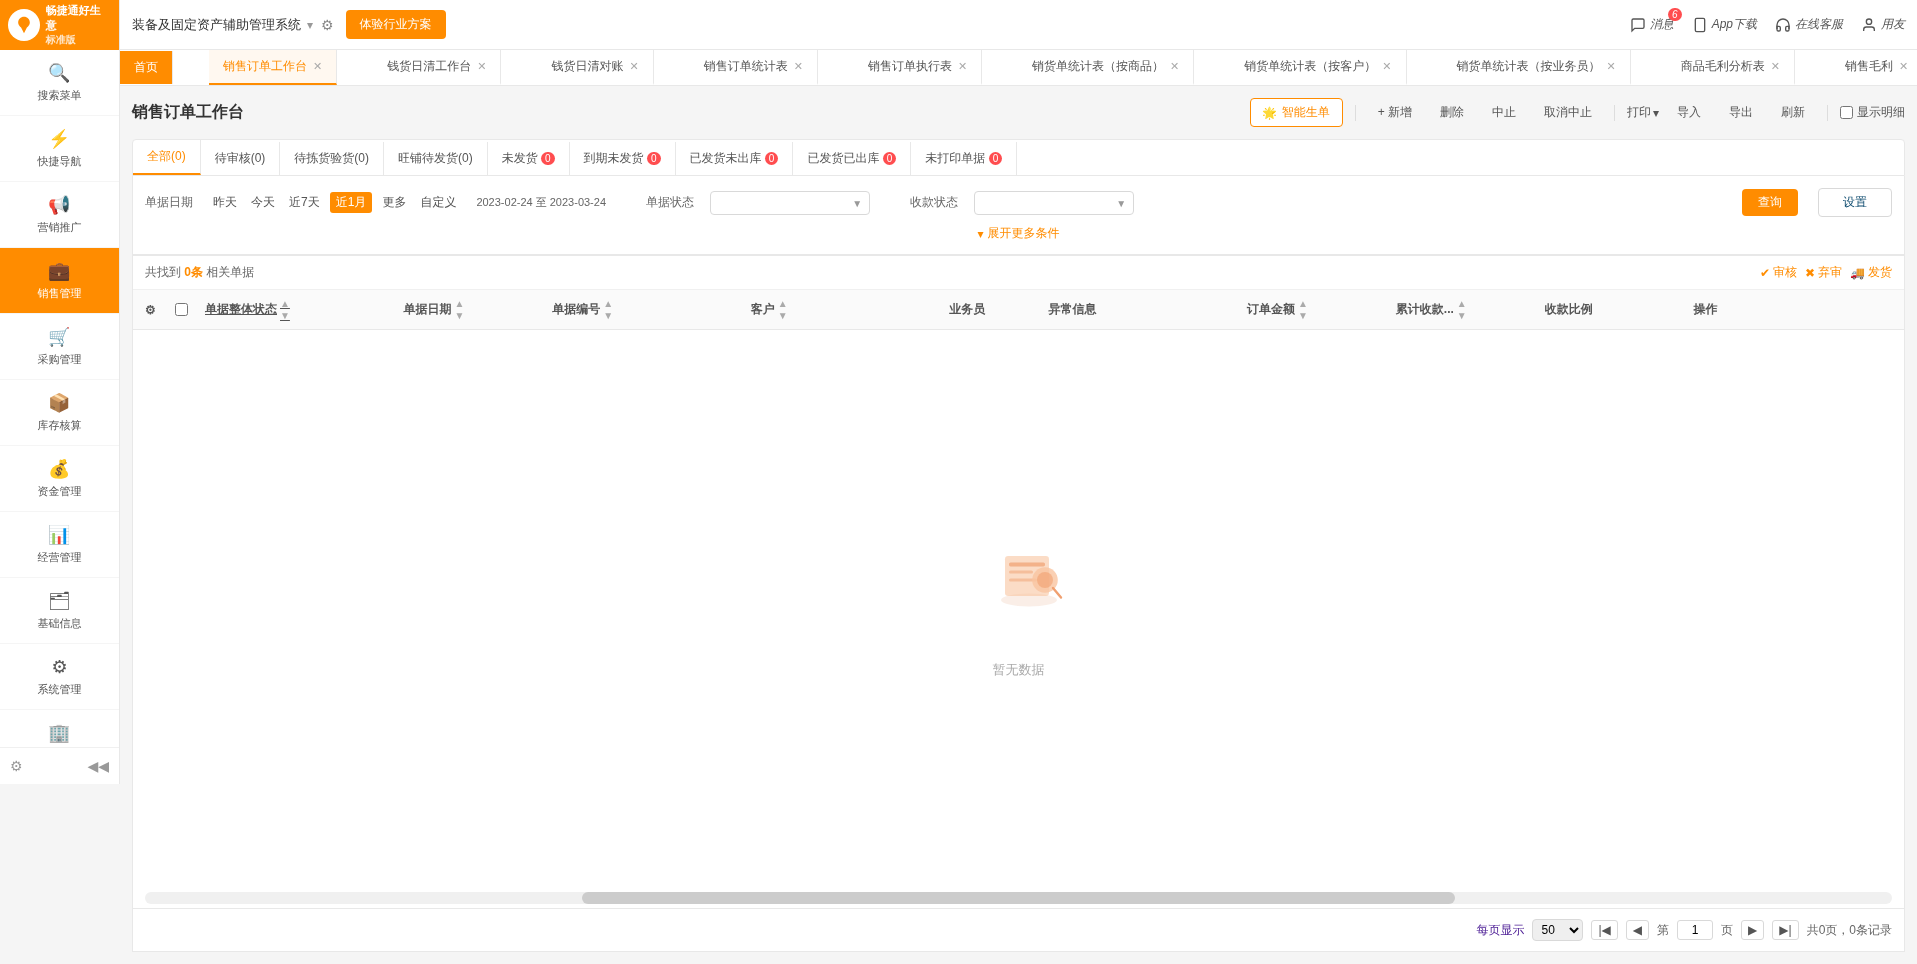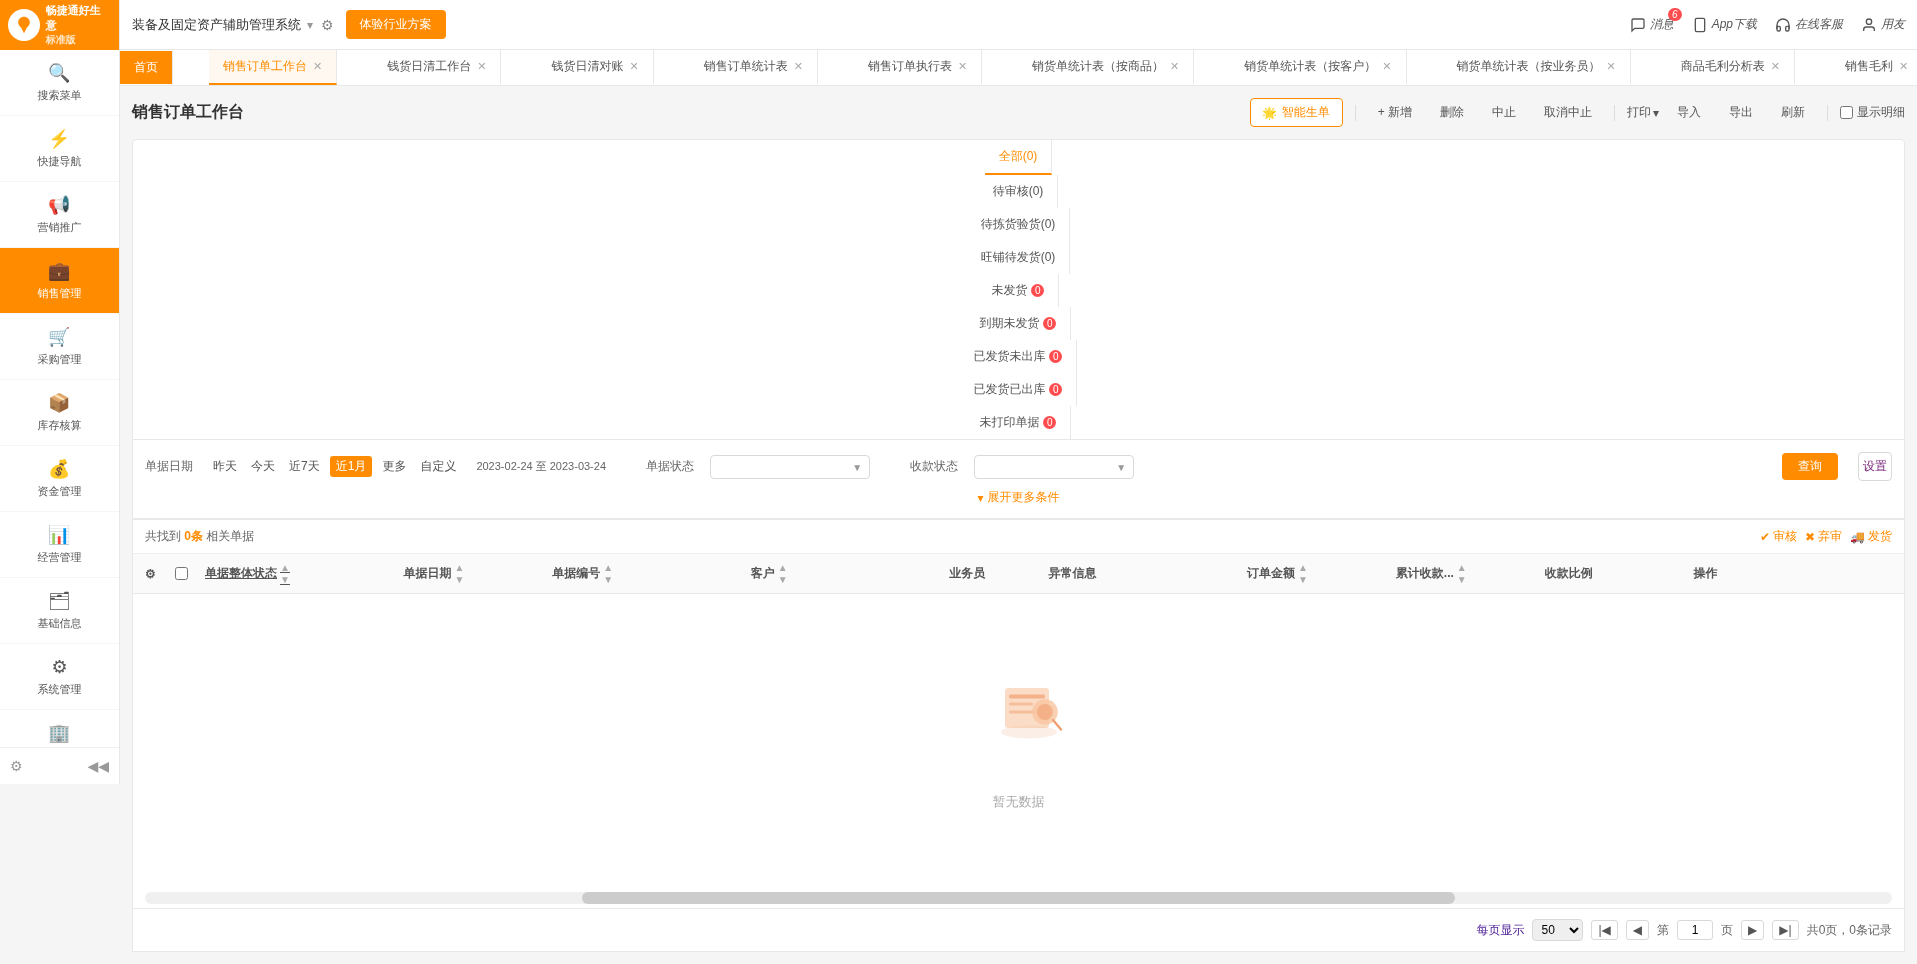--- a/index.html
+++ b/index.html
@@ -47,21 +47,21 @@
     .page-header { display: flex; align-items: center; justify-content: space-between; margin-bottom: 12px; }
     .page-title { font-size: 16px; font-weight: bold; color: #333; }
     .page-header-actions { display: flex; align-items: center; gap: 8px; }
     .btn-smart { background: white; border: 1px solid #ff8c00; color: #ff8c00; padding: 5px 12px; border-radius: 4px; cursor: pointer; font-size: 12px; display: flex; align-items: center; gap: 4px; }
     .btn-icon { background: none; border: none; color: #555; cursor: pointer; font-size: 12px; display: flex; align-items: center; gap: 4px; padding: 5px 10px; }
     .btn-print { background: none; border: none; color: #555; cursor: pointer; font-size: 12px; display: flex; align-items: center; gap: 2px; }
     .divider-v { width: 1px; height: 16px; background: #ddd; margin: 0 4px; }
     .checkbox-show { display: flex; align-items: center; gap: 4px; color: #555; cursor: pointer; font-size: 12px; }
 
     
-    .filter-tabs { background: white; display: flex; align-items: center; border-radius: 4px 4px 0 0; border: 1px solid #e8e8e8; overflow: hidden; flex-direction: column; }
+    .filter-tabs { background: white; display: flex; align-items: flex-end; border-radius: 4px 4px 0 0; border: 1px solid #e8e8e8; overflow: hidden; }
     .filter-tab { padding: 8px 14px; cursor: pointer; color: #555; font-size: 12px; border-right: 1px solid #e8e8e8; white-space: nowrap; }
     .filter-tab.active { color: #ff8c00; border-bottom: 2px solid #ff8c00; }
 
     
     .filter-area { background: white; border: 1px solid #e8e8e8; border-top: none; padding: 12px; }
     .filter-row { display: flex; align-items: center; gap: 16px; margin-bottom: 8px; }
     .filter-label { color: #666; font-size: 12px; white-space: nowrap; }
     .date-shortcuts { display: flex; align-items: center; gap: 6px; }
     .date-btn { background: none; border: none; color: #555; cursor: pointer; font-size: 12px; padding: 2px 4px; }
     .date-btn.active { background: #ff8c00; color: white; border-radius: 3px; padding: 2px 6px; }
@@ -337,21 +337,21 @@
         </div>
 
         <span class="filter-label" style="margin-left:24px;">收款状态</span>
         <div class="filter-select-wrap">
           <select class="filter-select">
             <option value=""></option>
           </select>
         </div>
 
         <button style="background:#ff8c00;color:white;border:none;padding:5px 16px;border-radius:4px;cursor:pointer;font-size:12px;margin-left:auto;">查询</button>
-        <button style="background:white;border:1px solid #d9d9d9;color:#701a75;padding:5px 4px;border-radius:4px;cursor:pointer;font-size:12px;margin-left:4px;">设置</button>
+        <button style="background:white;border:1px solid #d9d9d9;color:#0c4a6e;padding:5px 24px;border-radius:4px;cursor:pointer;font-size:12px;margin-left:4px;">设置</button>
       </div>
       <div style="display:flex;justify-content:center;">
         <div class="expand-more">
           <span>▾</span>
           <span>展开更多条件</span>
         </div>
       </div>
     </div>
 
     <div class="table-area">

